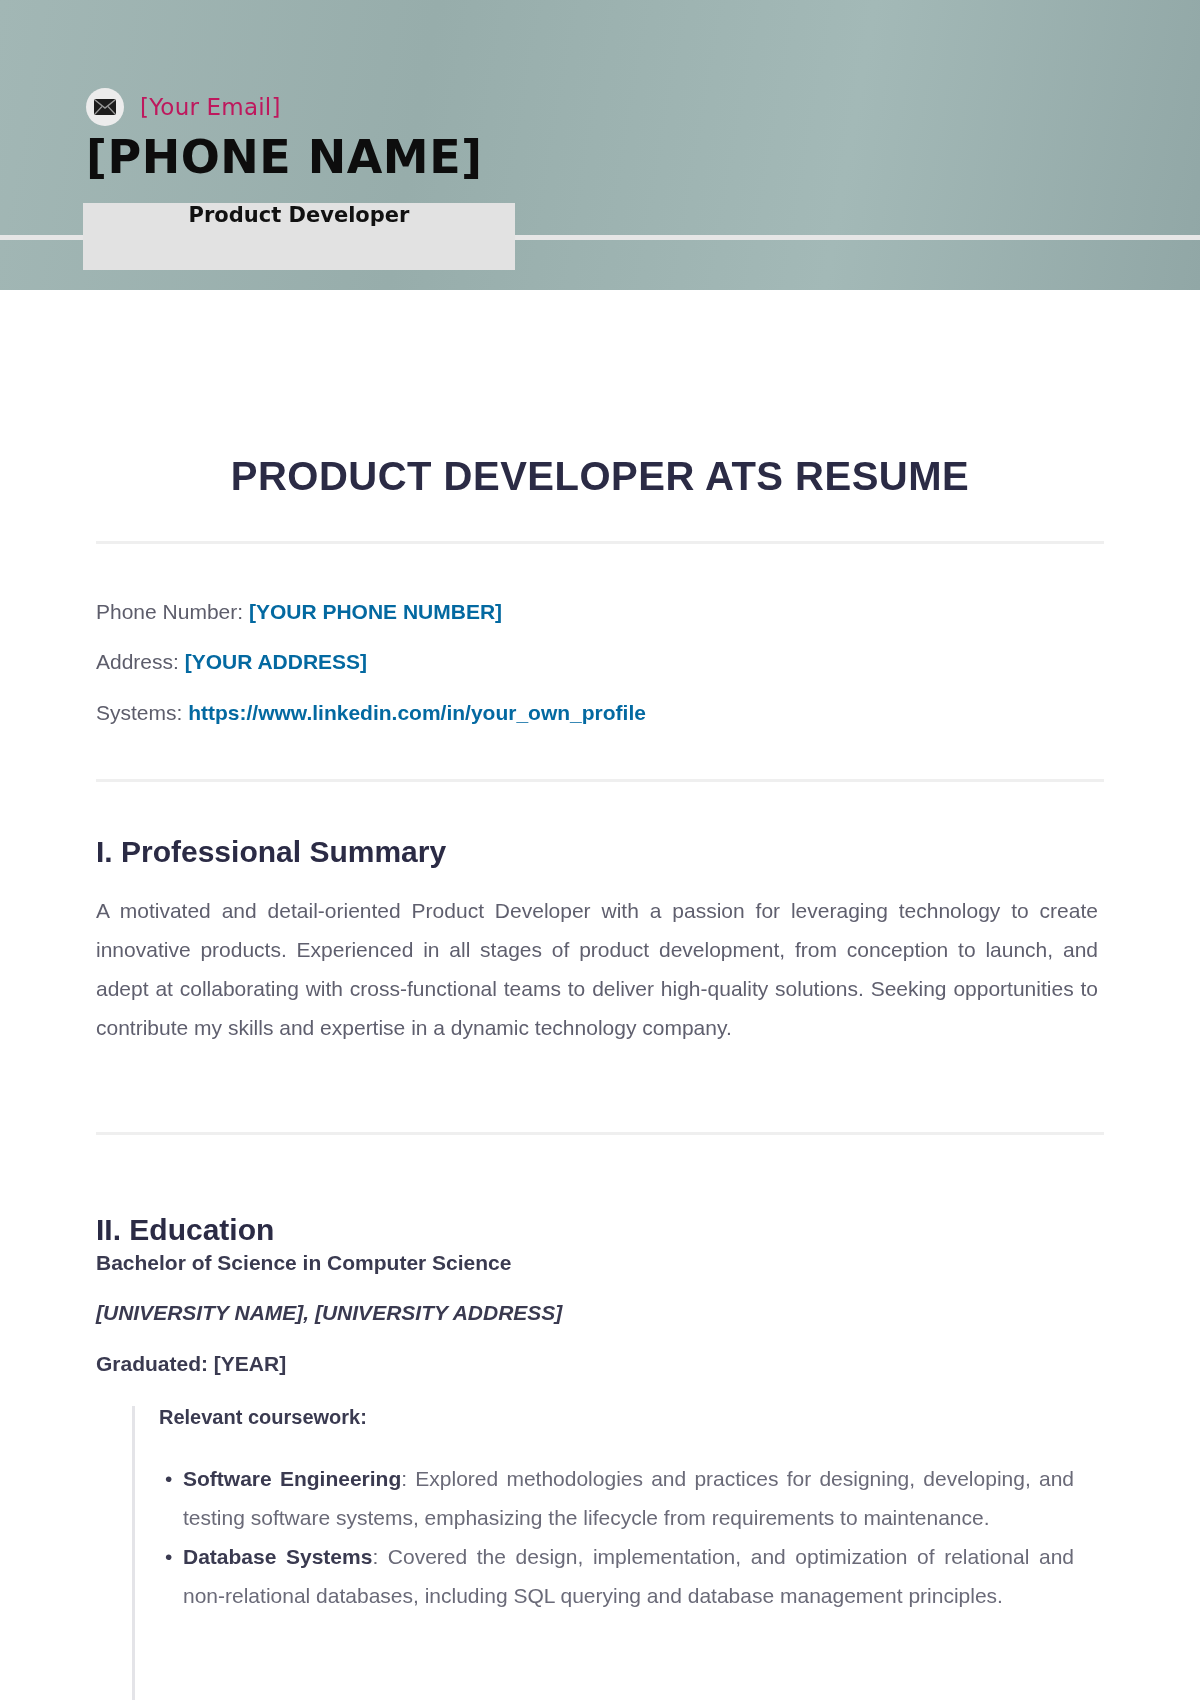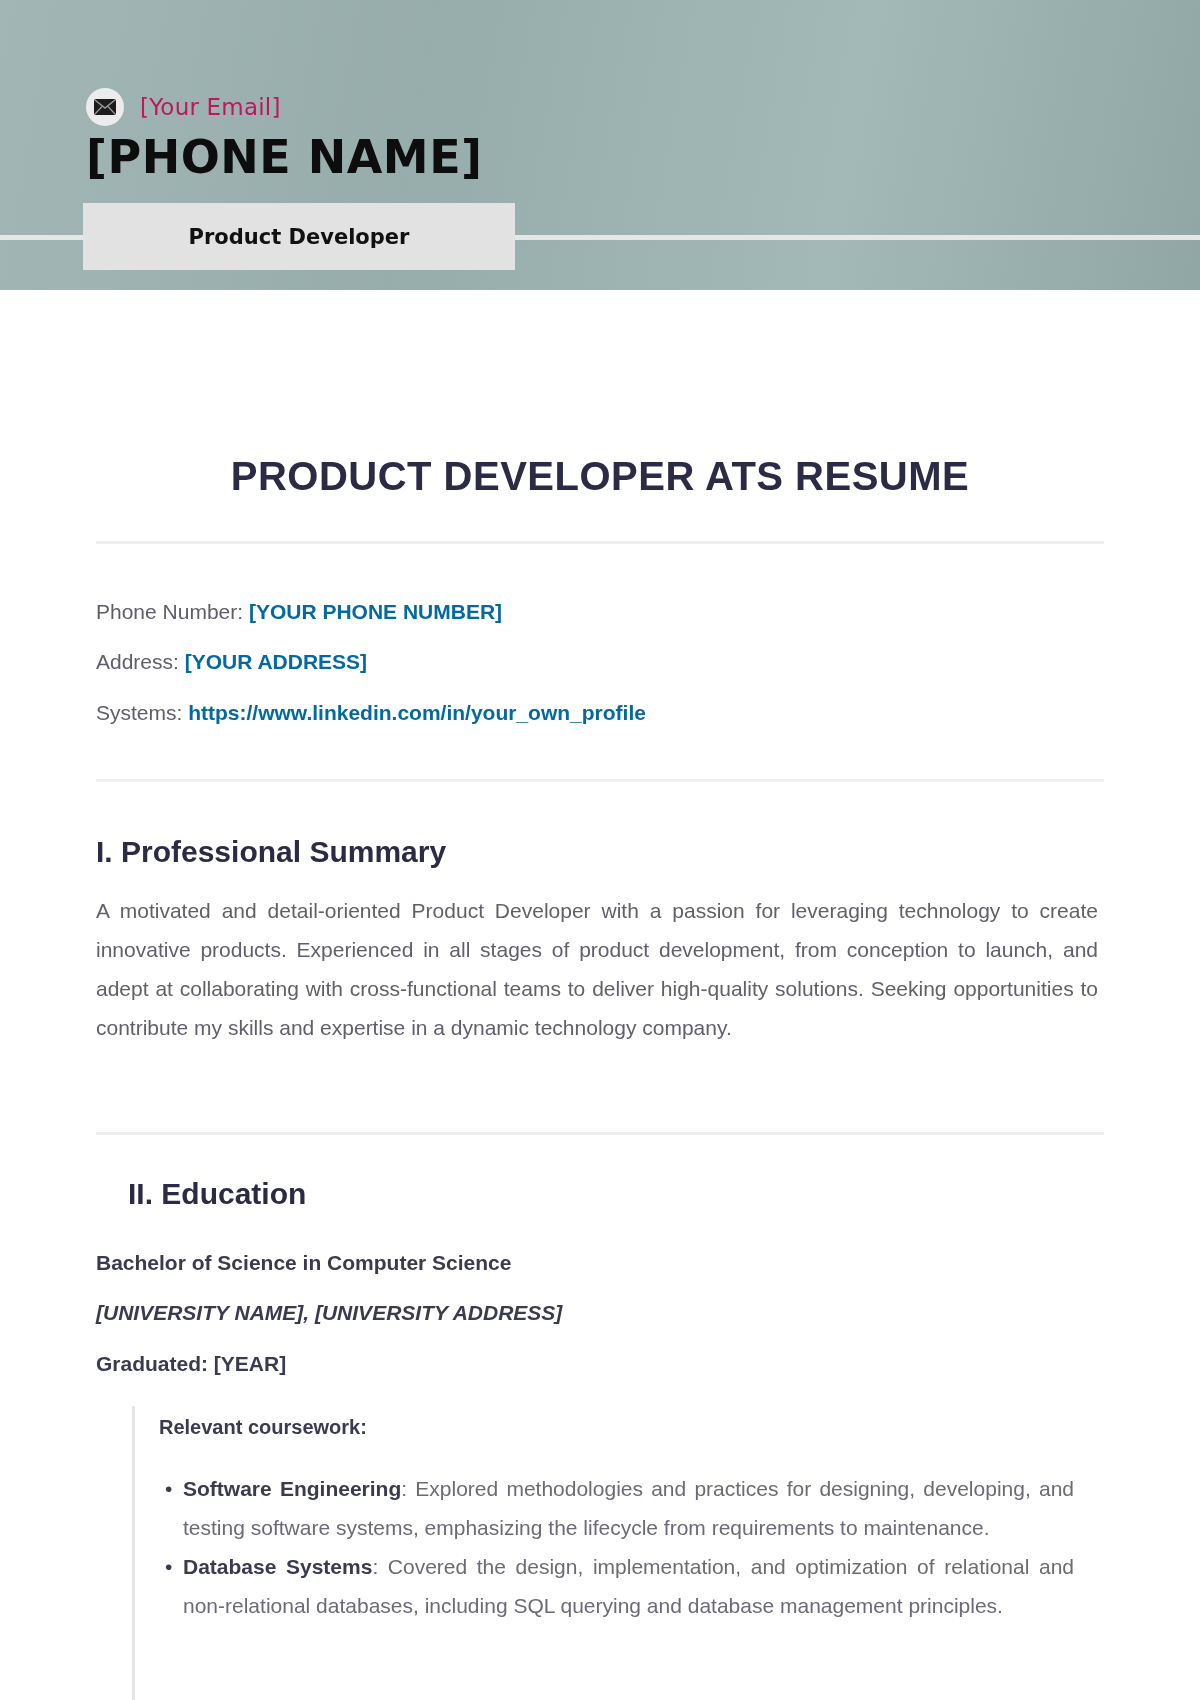--- a/index.html
+++ b/index.html
@@ -50,21 +50,21 @@
       font-weight: bold;
       font-size: 46px;
       color: #0d0d0d;
       letter-spacing: 0.5px;
     }
     .role-box {
       position: absolute;
       left: 83px; top: 203px;
       width: 432px; height: 67px;
       background: #e2e2e2;
-      display: flex; align-items: center; justify-content: center;
+      display: flex; justify-content: center;
     }
     .role-text {
       font-family: "DejaVu Sans", sans-serif;
       font-weight: bold;
       font-size: 21px;
       color: #111;
     }
     .doc-title {
       position: absolute;
       left: 0; top: 446px;
@@ -120,21 +120,20 @@
       width: 942px;
       height: 300px;
       border-left: 3px solid #e4e4e8;
       padding-left: 24px;
       box-sizing: border-box;
     }
     .coursework-label {
       font-size: 20px;
       font-weight: bold;
       color: #3a3a50;
-      margin-top: 10px;
     }
     .course-list {
       list-style: none;
       margin: 30px 0 0 0;
       padding: 0;
     }
     .course-item {
       position: relative;
       padding-left: 24px;
       font-size: 21px;
@@ -192,21 +191,21 @@
   <b>https://www.linkedin.com/in/your_own_profile</b>
 </div>
 
 <div class="divider" style="top:779px;"></div>
 
 <div class="section-heading" style="top:835px;">I. Professional Summary</div>
 <p class="summary">A motivated and detail-oriented Product Developer with a passion for leveraging technology to create innovative products. Experienced in all stages of product development, from conception to launch, and adept at collaborating with cross-functional teams to deliver high-quality solutions. Seeking opportunities to contribute my skills and expertise in a dynamic technology company.</p>
 
 <div class="divider" style="top:1132px;"></div>
 
-<div class="section-heading" style="top:1177px;margin-left:32px;">II. Education</div>
+<div class="section-heading" style="top:1213px;">II. Education</div>
 <div class="edu-line" style="top:1251px;">Bachelor of Science in Computer Science</div>
 <div class="edu-line" style="top:1301px;font-style:italic;">[UNIVERSITY NAME], [UNIVERSITY ADDRESS]</div>
 <div class="edu-line" style="top:1352px;">Graduated: [YEAR]</div>
 
 <div class="coursework">
   <div class="coursework-label">Relevant coursework:</div>
   <ul class="course-list">
     <li class="course-item">
       <span class="bullet">•</span>
       <span class="course-name">Software Engineering</span><span>: Explored methodologies and practices for designing, developing, and testing software systems, emphasizing the lifecycle from requirements to maintenance.</span>

